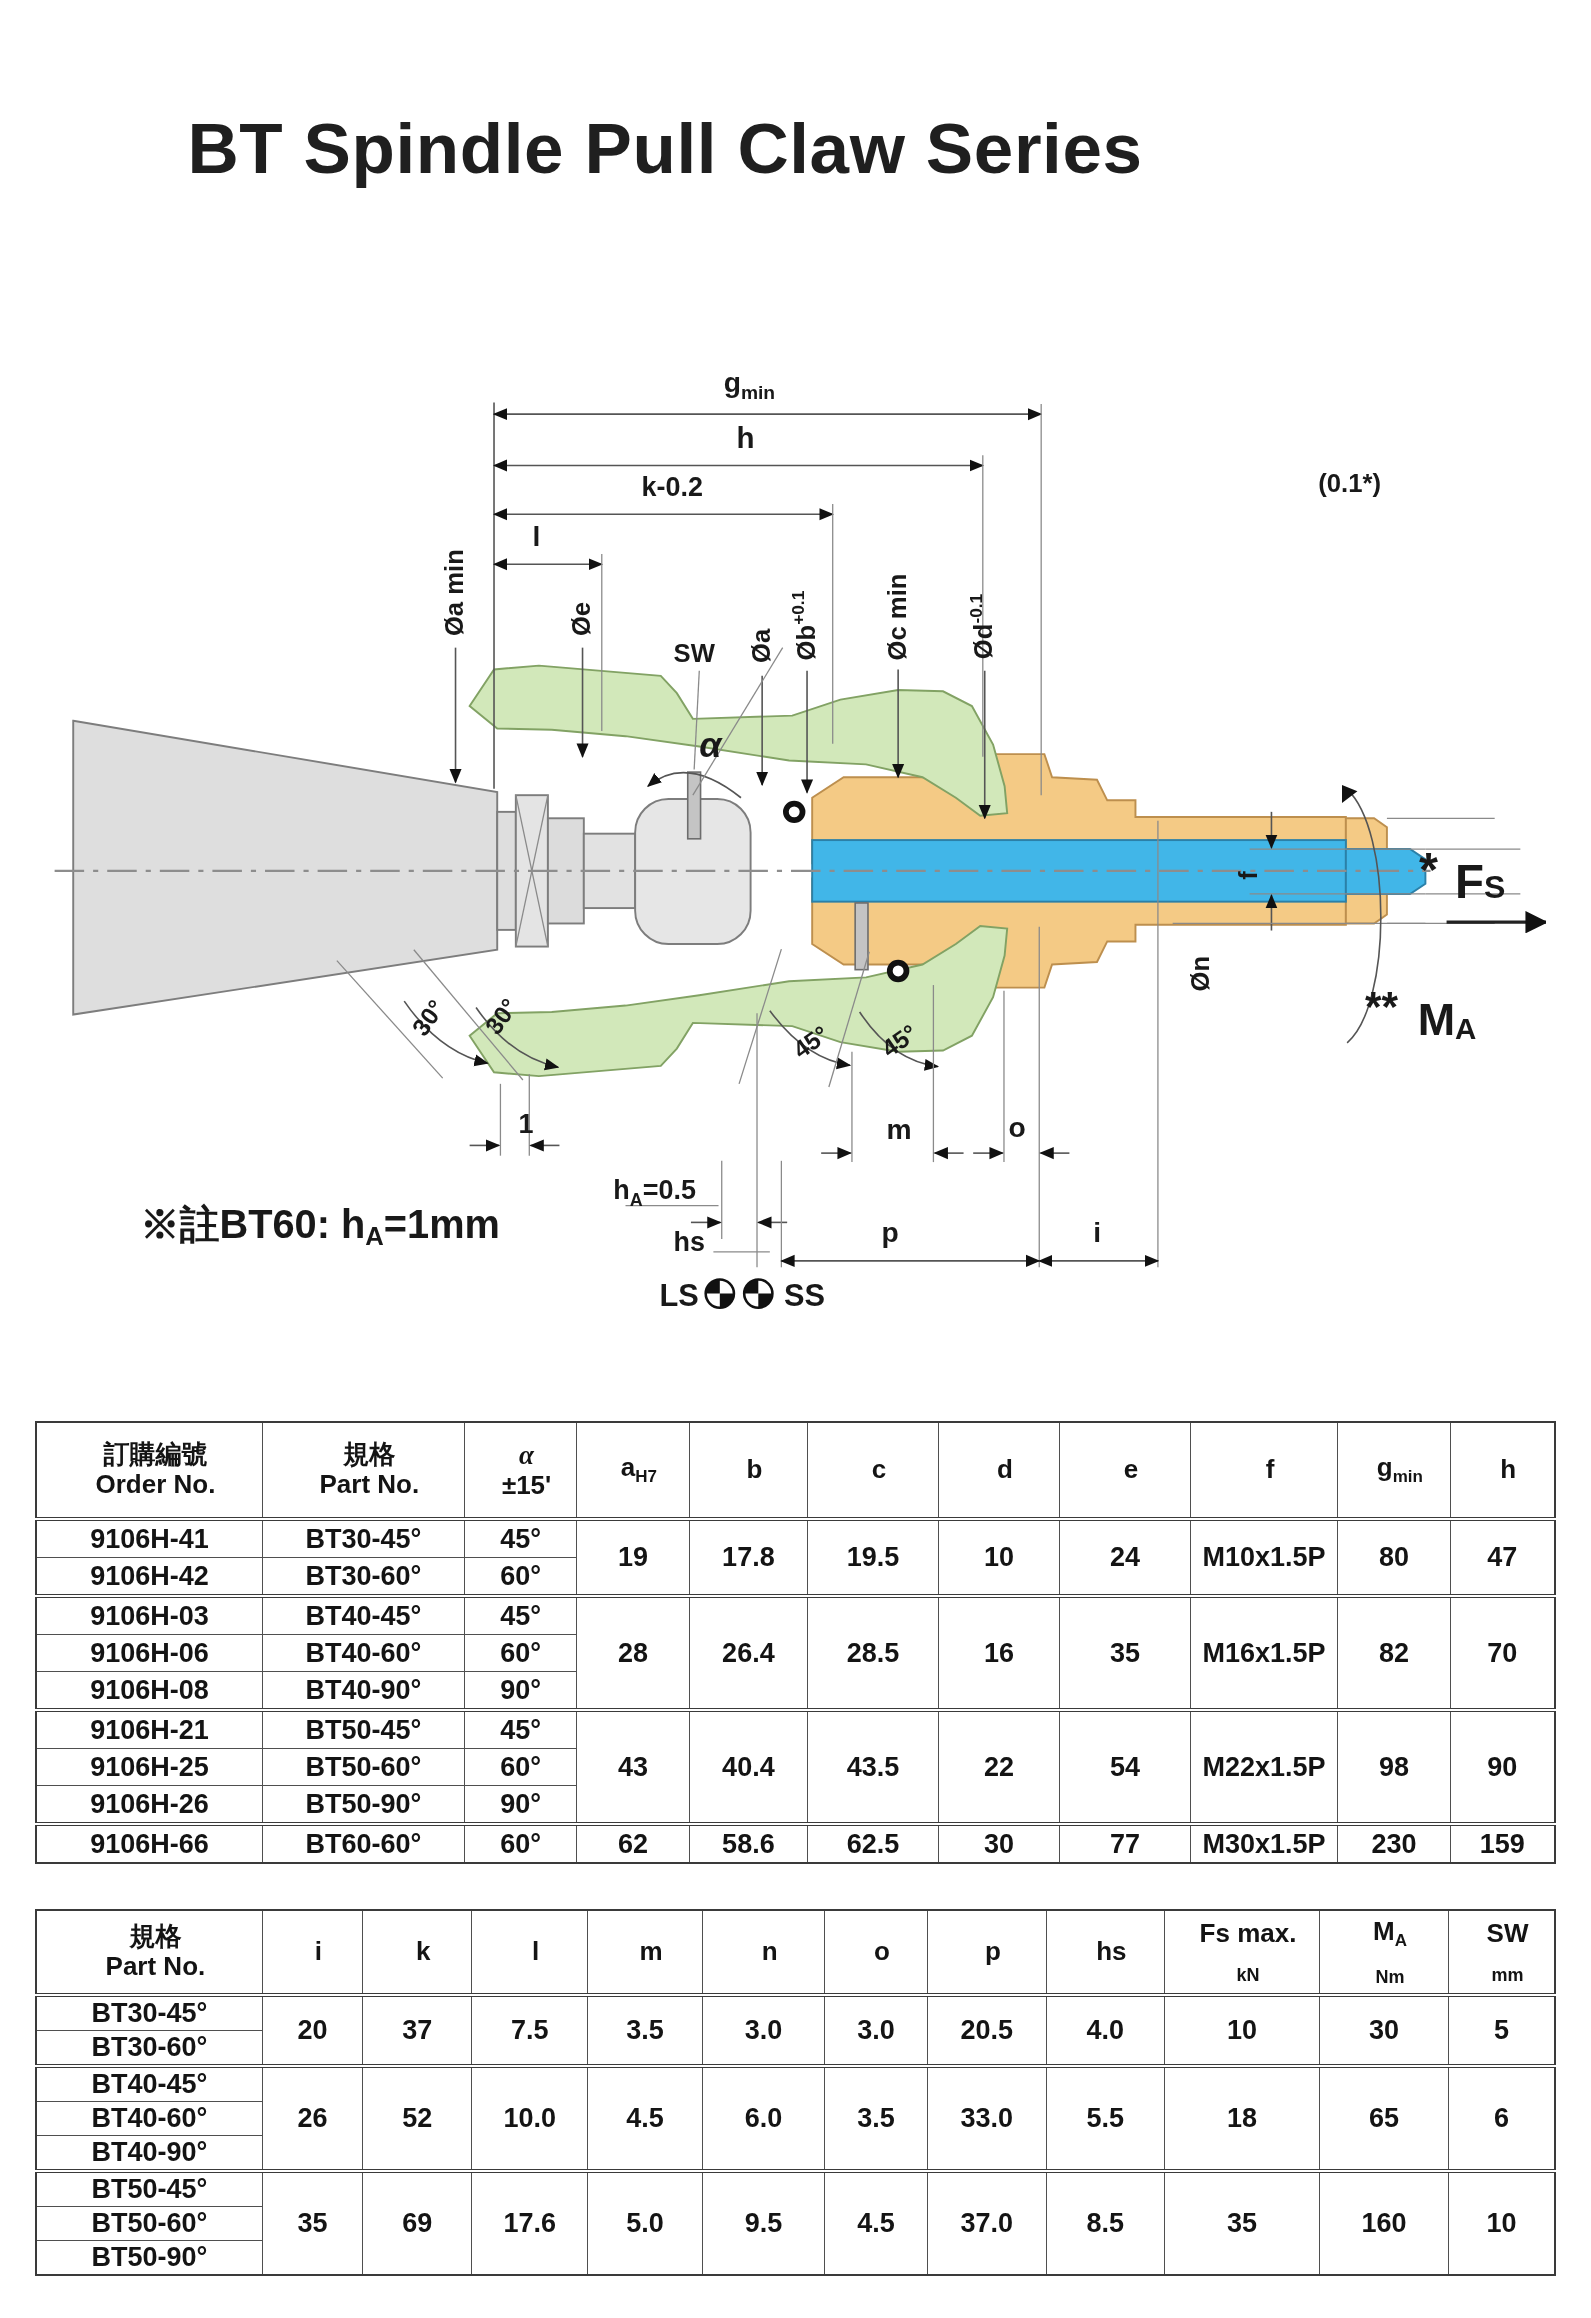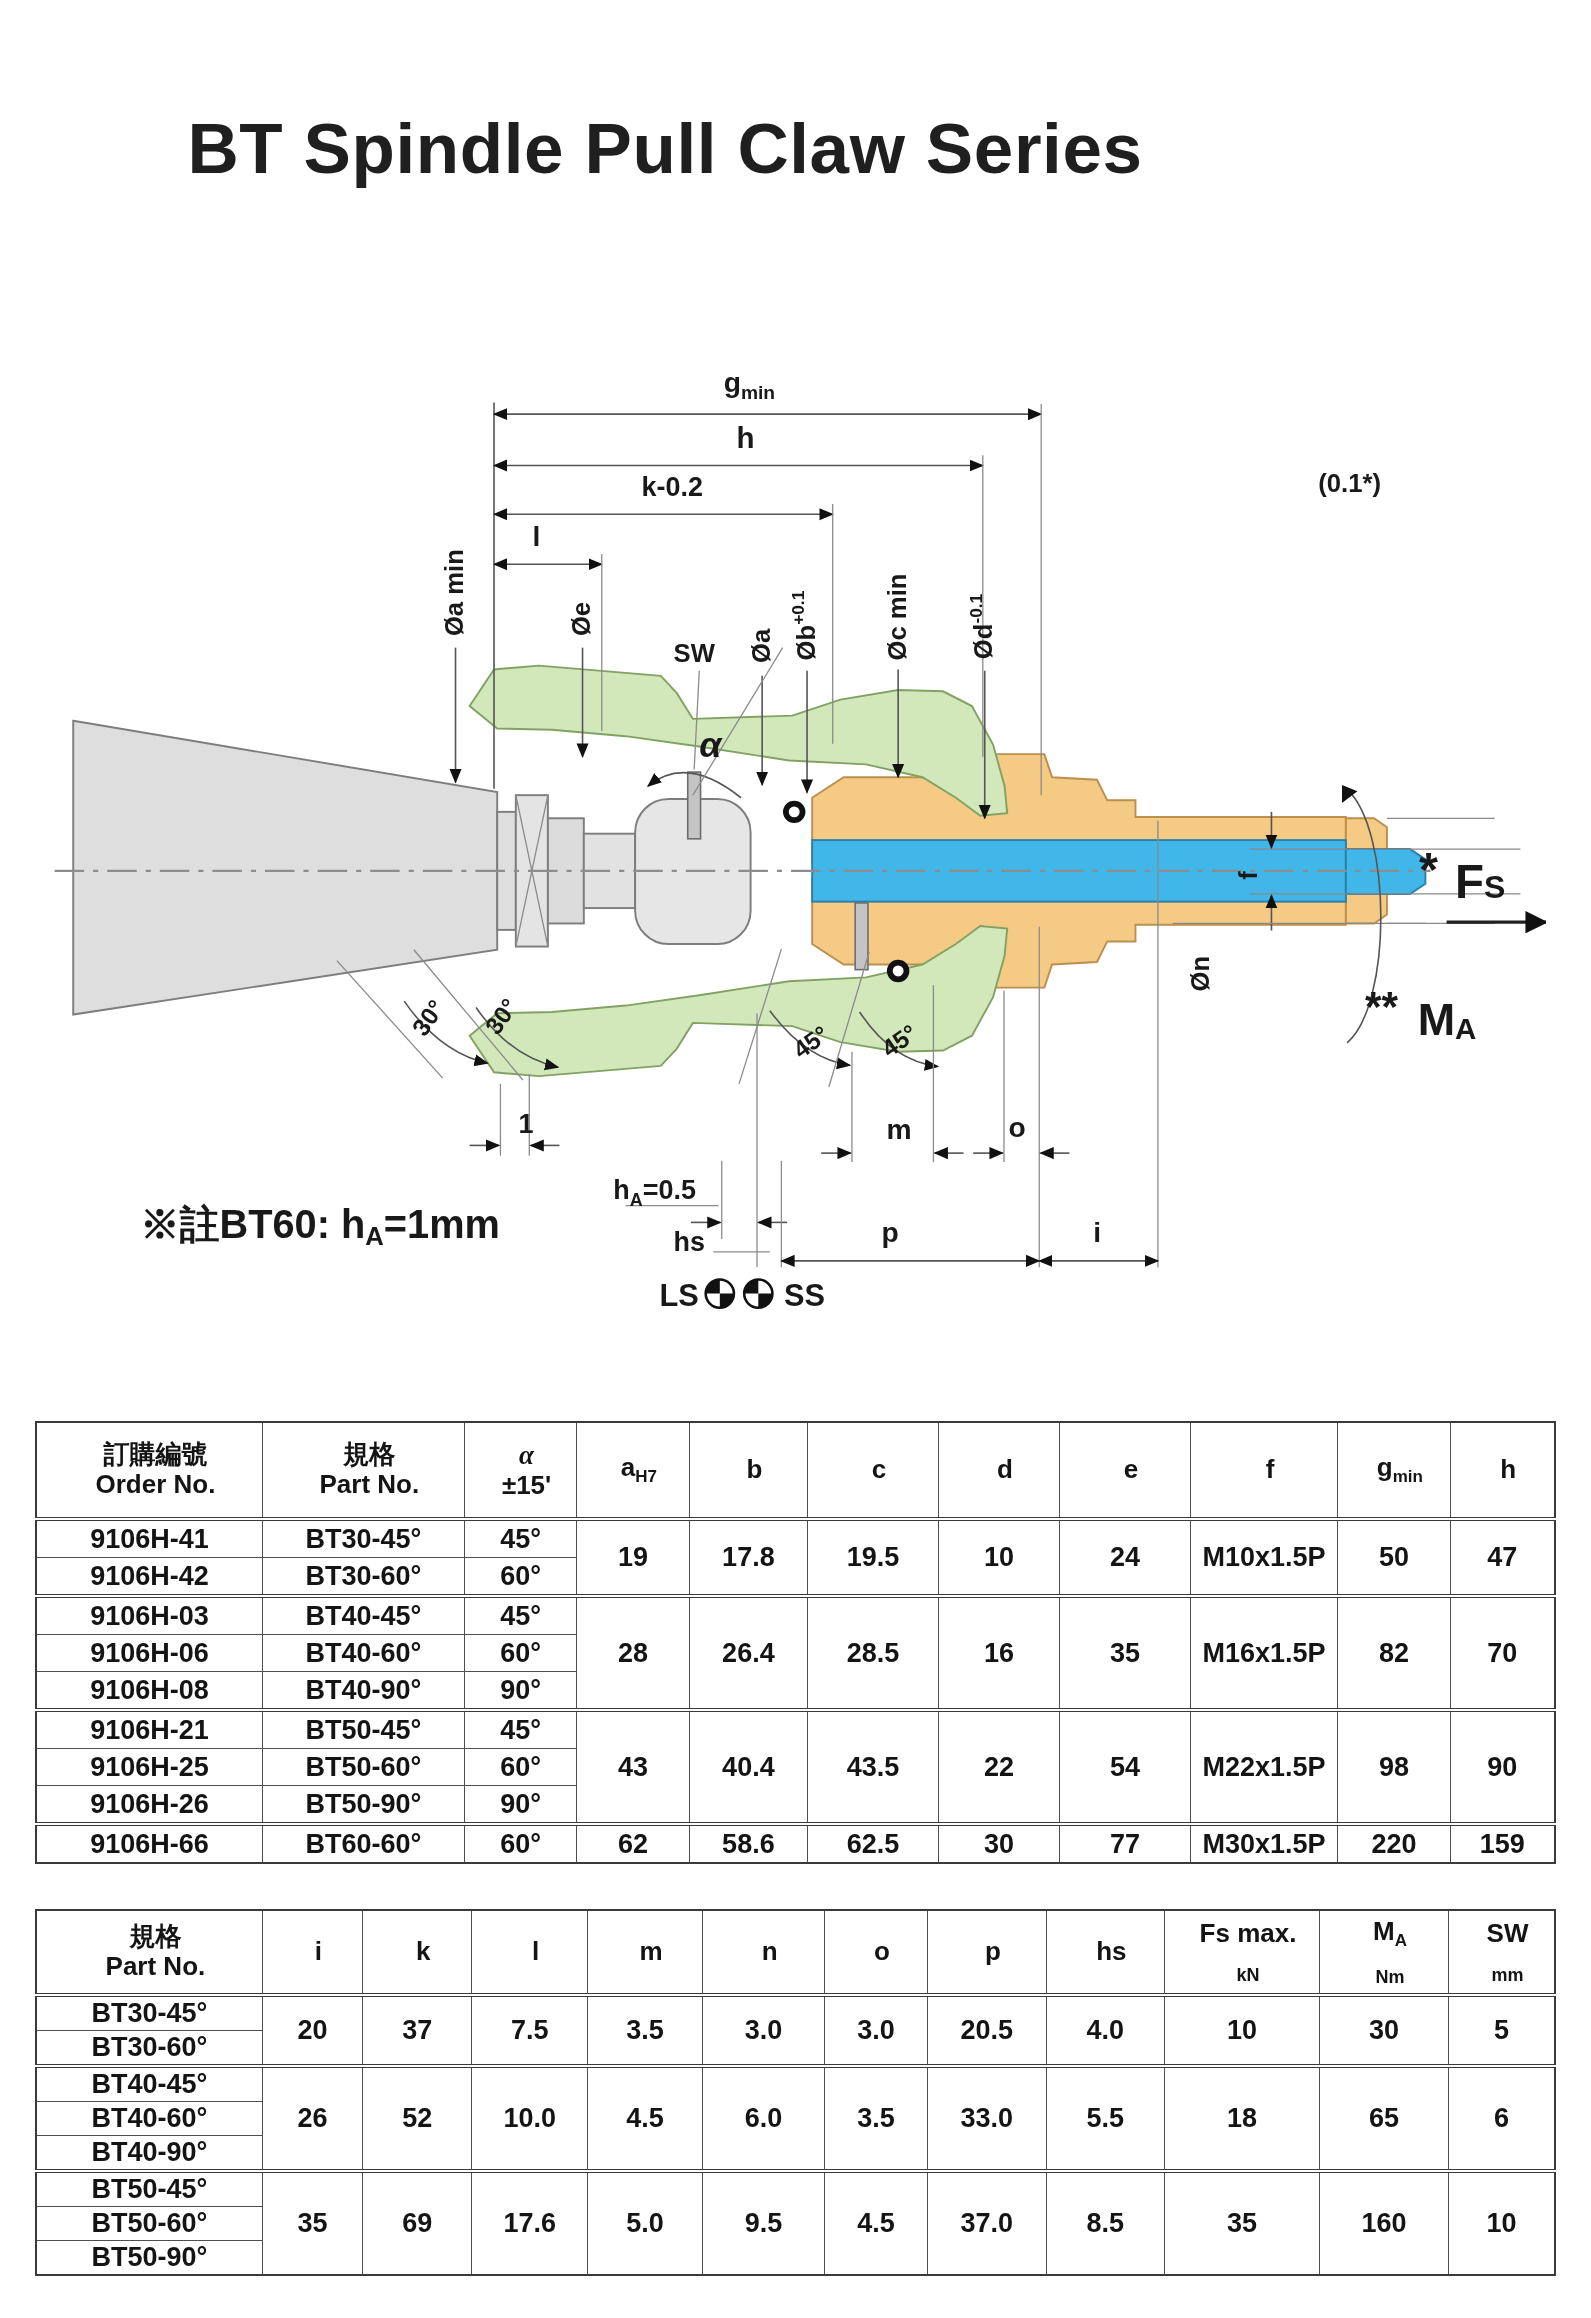--- a/index.html
+++ b/index.html
@@ -242,21 +242,21 @@
     <tr>
       <td>9106H-41</td>
       <td>BT30-45°</td>
       <td>45°</td>
       <td rowspan="2">19</td>
       <td rowspan="2">17.8</td>
       <td rowspan="2">19.5</td>
       <td rowspan="2">10</td>
       <td rowspan="2">24</td>
       <td rowspan="2">M10x1.5P</td>
-      <td rowspan="2">50</td>
+      <td rowspan="2">80</td>
       <td rowspan="2">47</td>
     </tr>
     <tr>
       <td>9106H-42</td>
       <td>BT30-60°</td>
       <td>60°</td>
     </tr>
     <tr class="gs">
       <td>9106H-03</td>
       <td>BT40-45°</td>
@@ -306,21 +306,21 @@
     <tr class="gs">
       <td>9106H-66</td>
       <td>BT60-60°</td>
       <td>60°</td>
       <td>62</td>
       <td>58.6</td>
       <td>62.5</td>
       <td>30</td>
       <td>77</td>
       <td>M30x1.5P</td>
-      <td>220</td>
+      <td>230</td>
       <td>159</td>
     </tr>
   </tbody>
 </table>
 
 <table class="spec" id="t2">
   <colgroup>
     <col style="width:14.9%">
       <col style="width:6.6%">
       <col style="width:7.2%">

